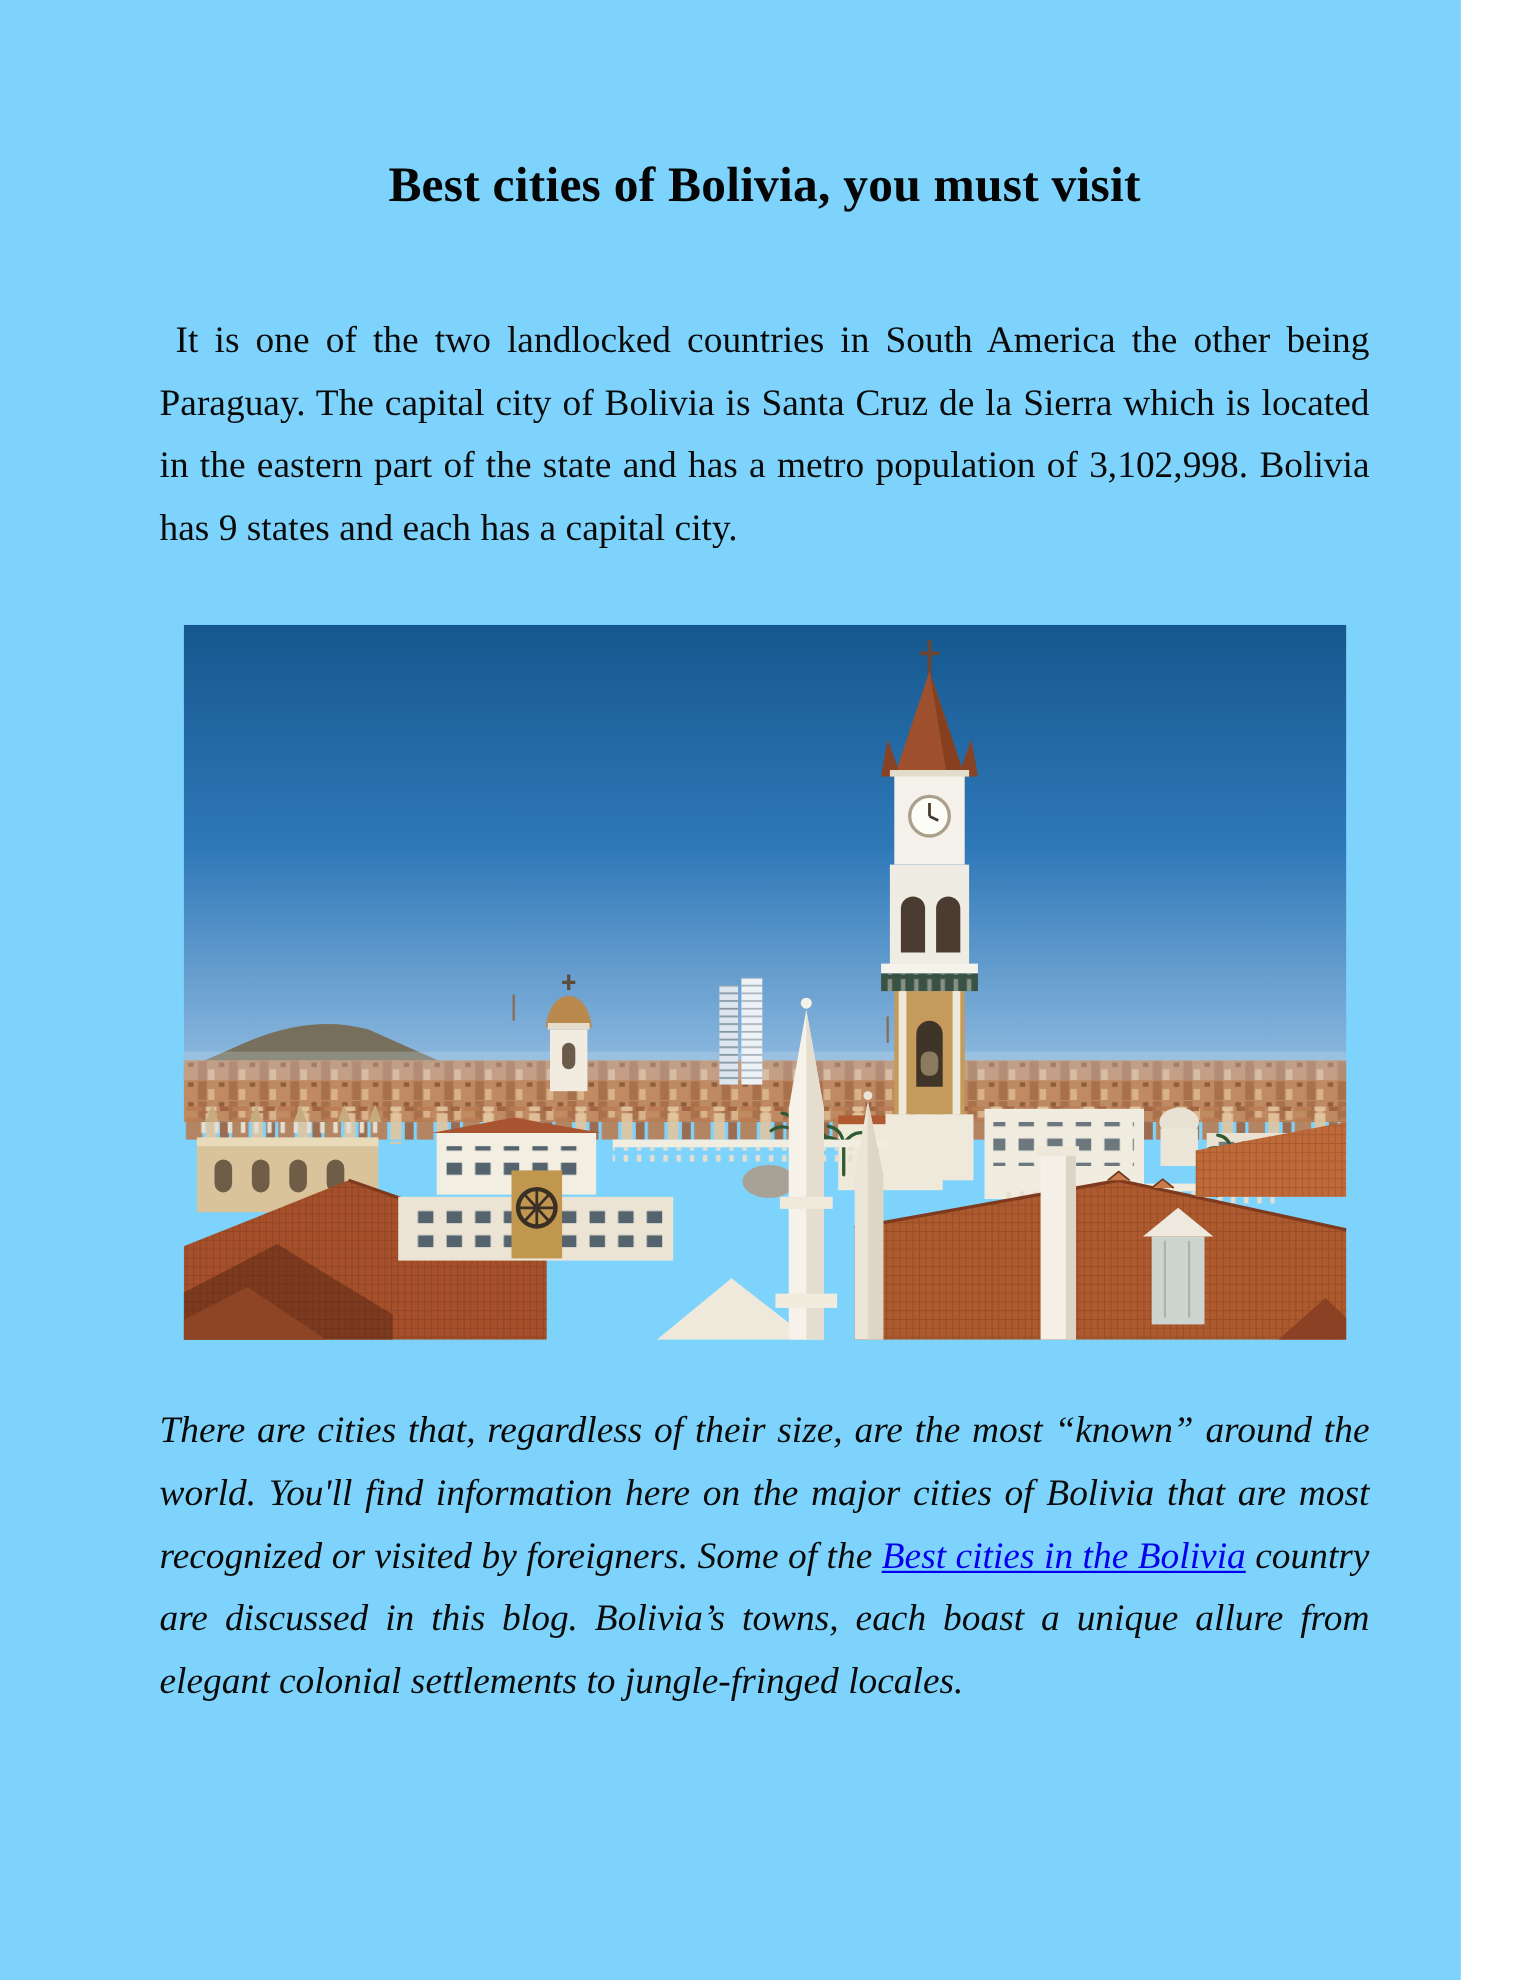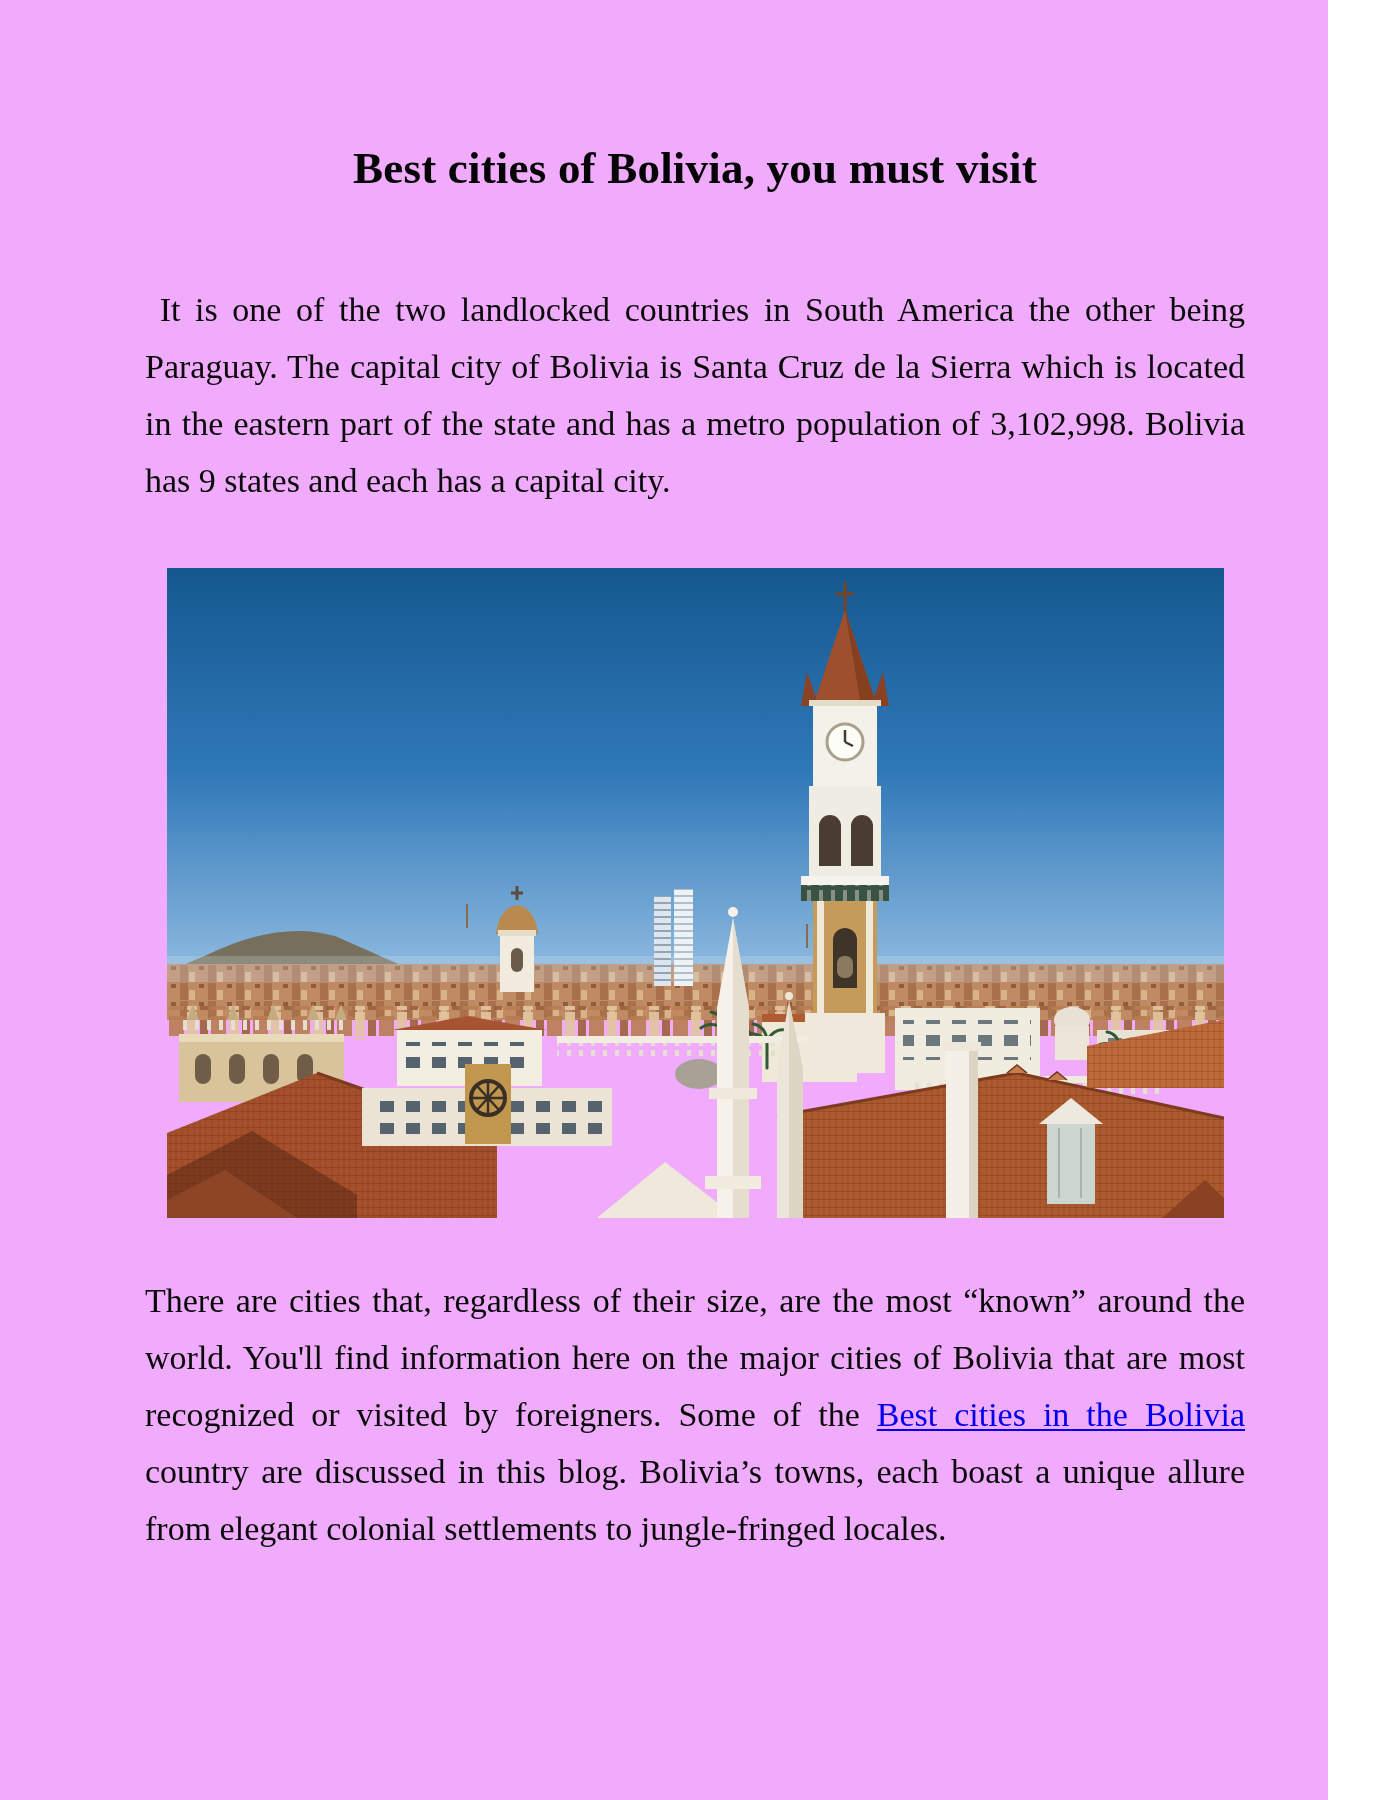--- a/index.html
+++ b/index.html
@@ -1,35 +1,35 @@
 <!DOCTYPE html>
 <html><head>
 <meta charset="utf-8">
 <style>
   html,body{margin:0;padding:0;}
   body{
     width:1391px;height:1800px;background:#ffffff;overflow:hidden;
     font-family:"Liberation Serif","DejaVu Serif",serif;color:#000;
   }
-  .page{position:relative;width:1328px;height:1800px;background:#f0abfc;}
+  .page{position:relative;width:1328px;height:1800px;background:#7dd3fc;}
   .content{width:1100px;margin-left:145px;}
   .title{
     margin:0;padding-top:142px;text-align:center;
     font-size:45px;font-weight:700;letter-spacing:.2px;color:#050505;
   }
   .para{
     font-size:34px;line-height:57px;text-align:justify;margin:0;color:#0a0a0a;
   }
   .intro{margin-top:87px;}
   .photo{
     margin:59px 0 0 22px;width:1057px;height:650px;display:block;
     line-height:0;
   }
   .photo svg{display:block;}
-  .outro{margin-top:54px;}
+  .outro{margin-top:54px;font-style:italic;}
   .doc-link{
     color:#0000EE;text-decoration:underline;
     text-decoration-thickness:2px;text-underline-offset:3px;cursor:pointer;
   }
 </style>
 </head>
 <body>
 
 <div class="page">
   <div class="content">

